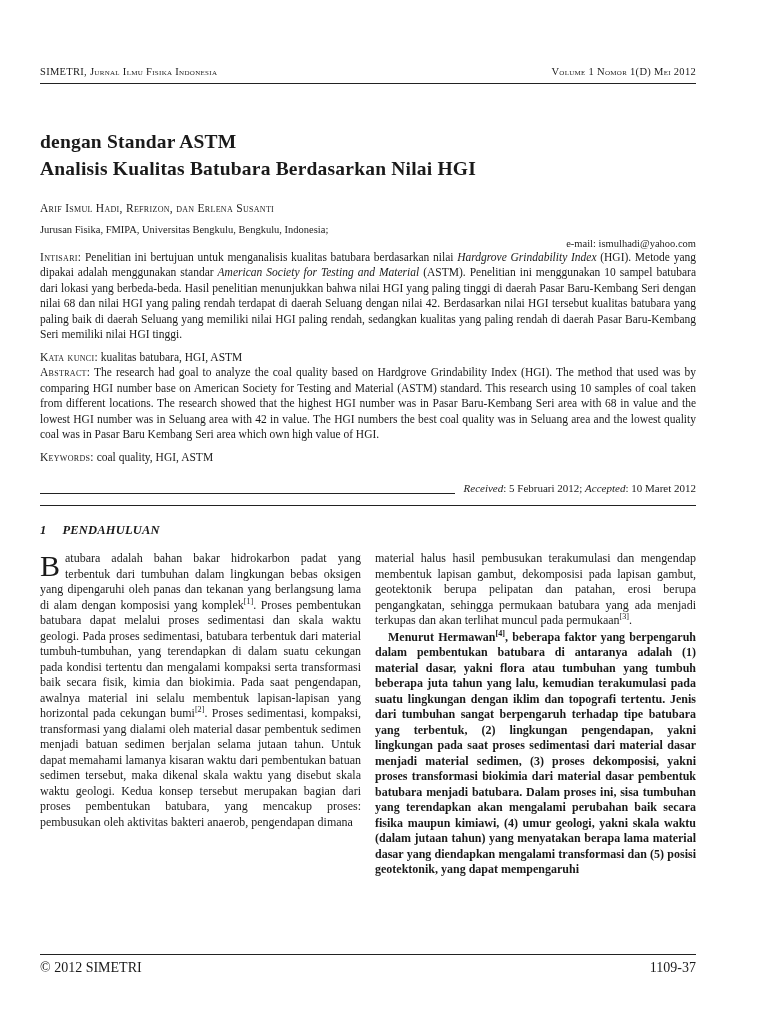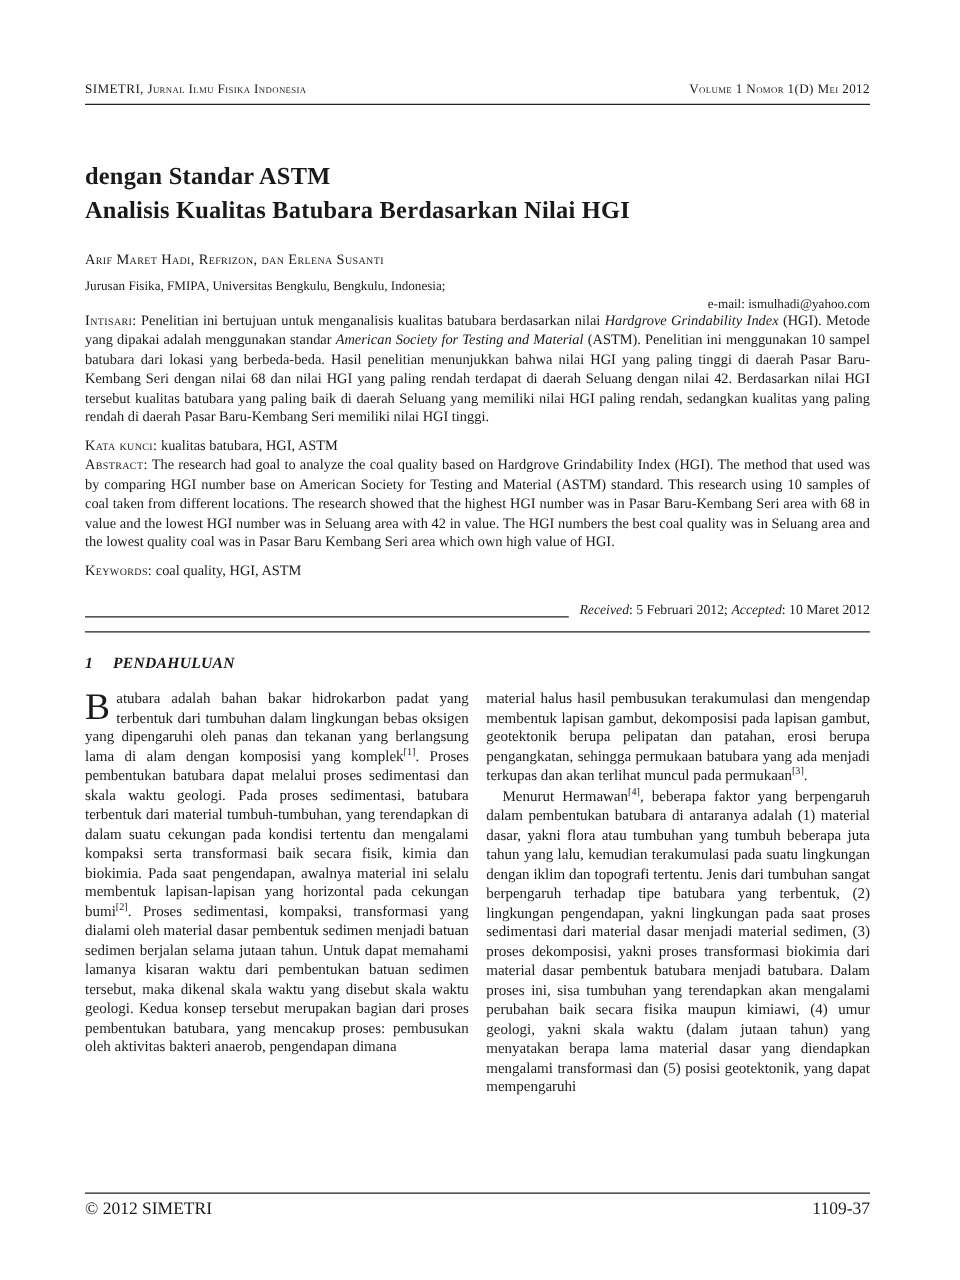--- a/index.html
+++ b/index.html
@@ -4,21 +4,21 @@
 <style>
   html, body {
     margin: 0;
     padding: 0;
     background: #ffffff;
   }
   .page {
     width: 768px;
     height: 1024px;
     box-sizing: border-box;
-    padding: 66px 72px 48px 68px;
+    padding: 66px 72px 48px 40px;
     background: #ffffff;
     color: #1a1a1a;
     font-family: "Liberation Serif", "DejaVu Serif", serif;
     display: flex;
     flex-direction: column;
     overflow: hidden;
   }
   .smallcaps { font-variant: small-caps; }
 
   
@@ -113,21 +113,21 @@
   .columns {
     margin-top: 13px;
     display: flex;
     gap: 14px;
     font-size: 12px;
     line-height: 15.5px;
     text-align: justify;
   }
   .col { flex: 1 1 0; min-width: 0; }
   .col p { margin: 0; }
-  .col p.indent { text-indent: 13px; margin-top: 1px; }
+  .col p.indent { text-indent: 13px; margin-top: 1px; font-weight: bold; }
   .dropcap {
     float: left;
     font-size: 30px;
     line-height: 27px;
     padding: 1px 5px 0 0;
   }
 
   
   .footer {
     margin-top: auto;
@@ -151,21 +151,21 @@
     <span class="smallcaps">SIMETRI, Jurnal Ilmu Fisika Indonesia</span>
     <span class="smallcaps">Volume 1 Nomor 1(D) Mei 2012</span>
   </div>
   <div class="header-rule"></div>
 
   <div class="article-title">
     <div>dengan Standar ASTM</div>
     <div>Analisis Kualitas Batubara Berdasarkan Nilai HGI</div>
   </div>
 
-  <div class="authors smallcaps">Arif Maret Hadi, Refrizon, dan Erlena Susanti</div>
+  <div class="authors smallcaps">Arif Ismul Hadi, Refrizon, dan Erlena Susanti</div>
   <div class="affiliation">Jurusan Fisika, FMIPA, Universitas Bengkulu, Bengkulu, Indonesia;</div>
   <div class="email">e-mail: ismulhadi@yahoo.com</div>
 
   <div class="abs-par"><span class="abs-label">Intisari:</span>
     <span>Penelitian ini bertujuan untuk menganalisis kualitas batubara berdasarkan nilai <i>Hardgrove Grindability Index</i> (HGI). Metode yang dipakai adalah menggunakan standar <i>American Society for Testing and Material</i> (ASTM). Penelitian ini menggunakan 10 sampel batubara dari lokasi yang berbeda-beda. Hasil penelitian menunjukkan bahwa nilai HGI yang paling tinggi di daerah Pasar Baru-Kembang Seri dengan nilai 68 dan nilai HGI yang paling rendah terdapat di daerah Seluang dengan nilai 42. Berdasarkan nilai HGI tersebut kualitas batubara yang paling baik di daerah Seluang yang memiliki nilai HGI paling rendah, sedangkan kualitas yang paling rendah di daerah Pasar Baru-Kembang Seri memiliki nilai HGI tinggi.</span>
   </div>
   <div class="kw-line"><span class="abs-label">Kata kunci:</span>
     <span>kualitas batubara, HGI, ASTM</span>
   </div>
 

